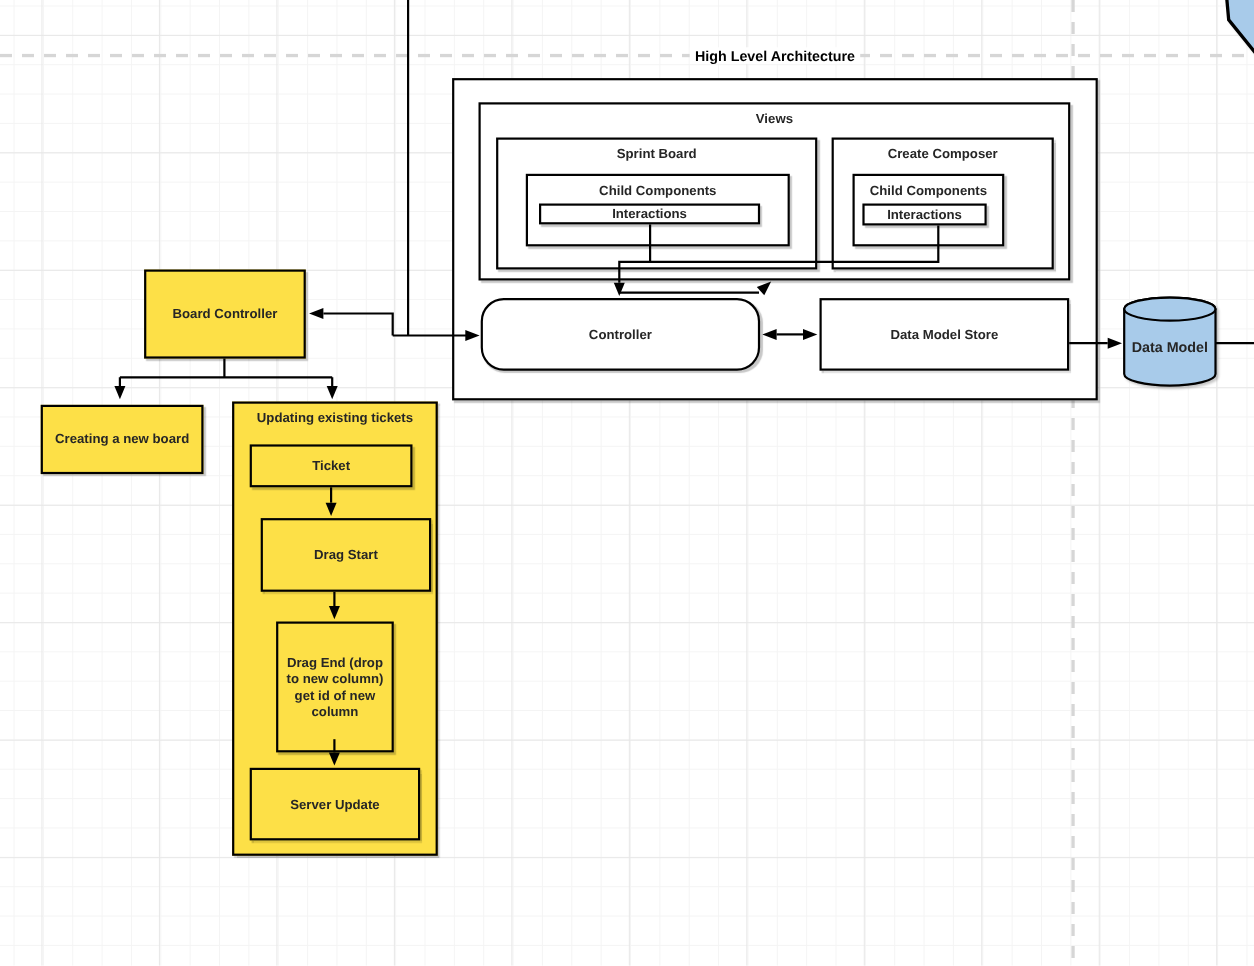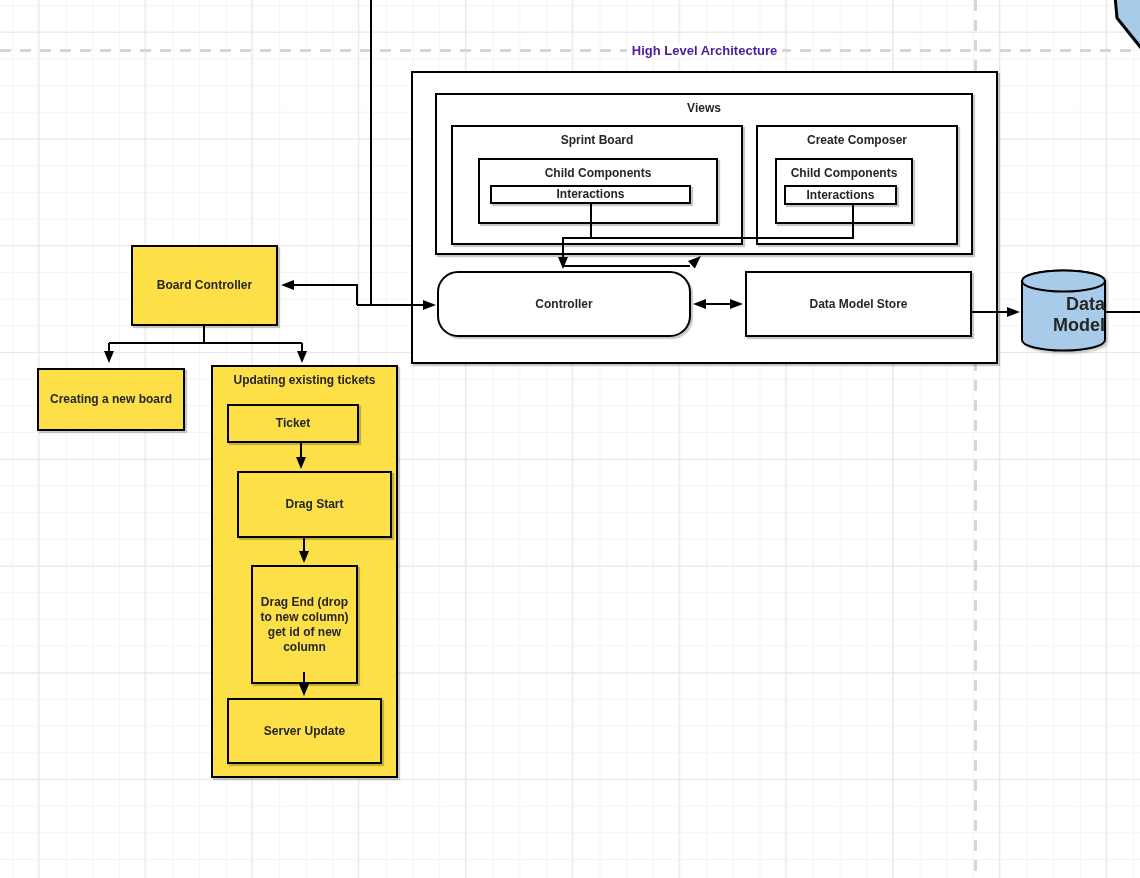--- a/index.html
+++ b/index.html
@@ -30,27 +30,27 @@
     position:absolute;box-sizing:border-box;z-index:2;
     border:2px solid #000;background:#fff;
     color:#262626;font-weight:bold;font-size:12px;line-height:1.25;
     box-shadow:2px 2px 1px rgba(0,0,0,0.22);
   }
   .center{display:flex;align-items:center;justify-content:center;text-align:center;}
   .toplabel{text-align:center;padding-top:6px;}
   .blue{background:#fde047;}
   .connectors{position:absolute;left:0;top:0;z-index:10;pointer-events:none;}
   .overlay{
-    position:absolute;z-index:11;color:#262626;font-weight:bold;font-size:18px;
+    position:absolute;z-index:11;color:#262626;font-weight:bold;font-size:13px;
     display:flex;align-items:center;justify-content:center;text-align:right;
   }
   .diagram-title{
     position:absolute;left:411px;top:42px;width:587px;height:16px;z-index:3;
     display:flex;align-items:center;justify-content:center;
-    color:#4c1d95;font-weight:bold;font-size:13px;
+    color:#000000;font-weight:bold;font-size:13px;
   }
   .diagram-title span{background:#ffffff;padding:0 5px;}
 </style>
 </head>
 <body>
 
 <div class="grid"></div>
 <div class="dashed-h"></div>
 <div class="dashed-v"></div>
 
@@ -95,21 +95,21 @@
   <span>Board Controller</span>
 </div>
 
 <div class="shape center blue" style="left:37px;top:368px;width:148px;height:63px;">
   <span>Creating a new board</span>
 </div>
 
 <div class="shape toplabel blue" style="left:211px;top:365px;width:187px;height:413px;">
   <span>Updating existing tickets</span>
 </div>
-<div class="shape center blue" style="left:227px;top:404px;width:132px;height:39px;">
+<div class="shape center blue" style="left:227px;top:404px;width:148px;height:39px;">
   <span>Ticket</span>
 </div>
 <div class="shape center blue" style="left:227px;top:471px;width:155px;height:67px;margin-left:10px;">
   <span>Drag Start</span>
 </div>
 <div class="shape center blue" style="left:251px;top:565px;width:107px;height:119px;padding:2px;">
   <span>Drag End (drop to new column) get  id of new column</span>
 </div>
 <div class="shape center blue" style="left:227px;top:698px;width:155px;height:66px;">
   <span>Server Update</span>

